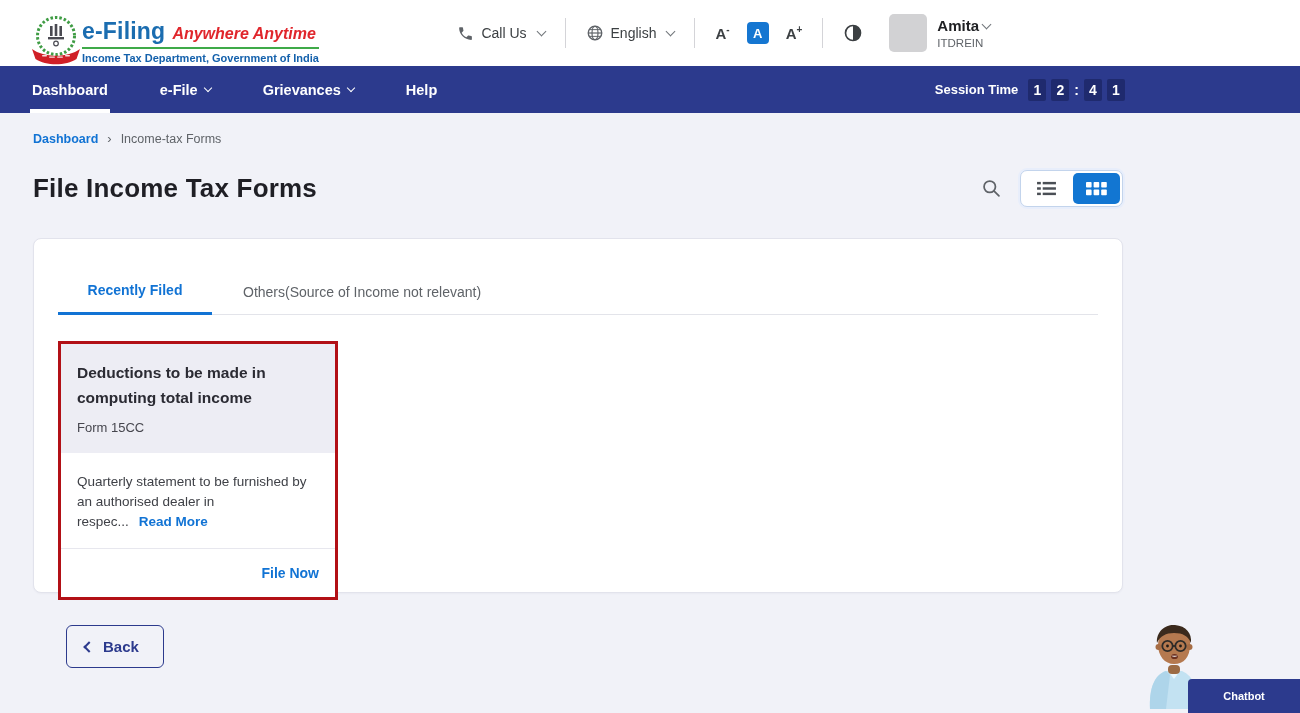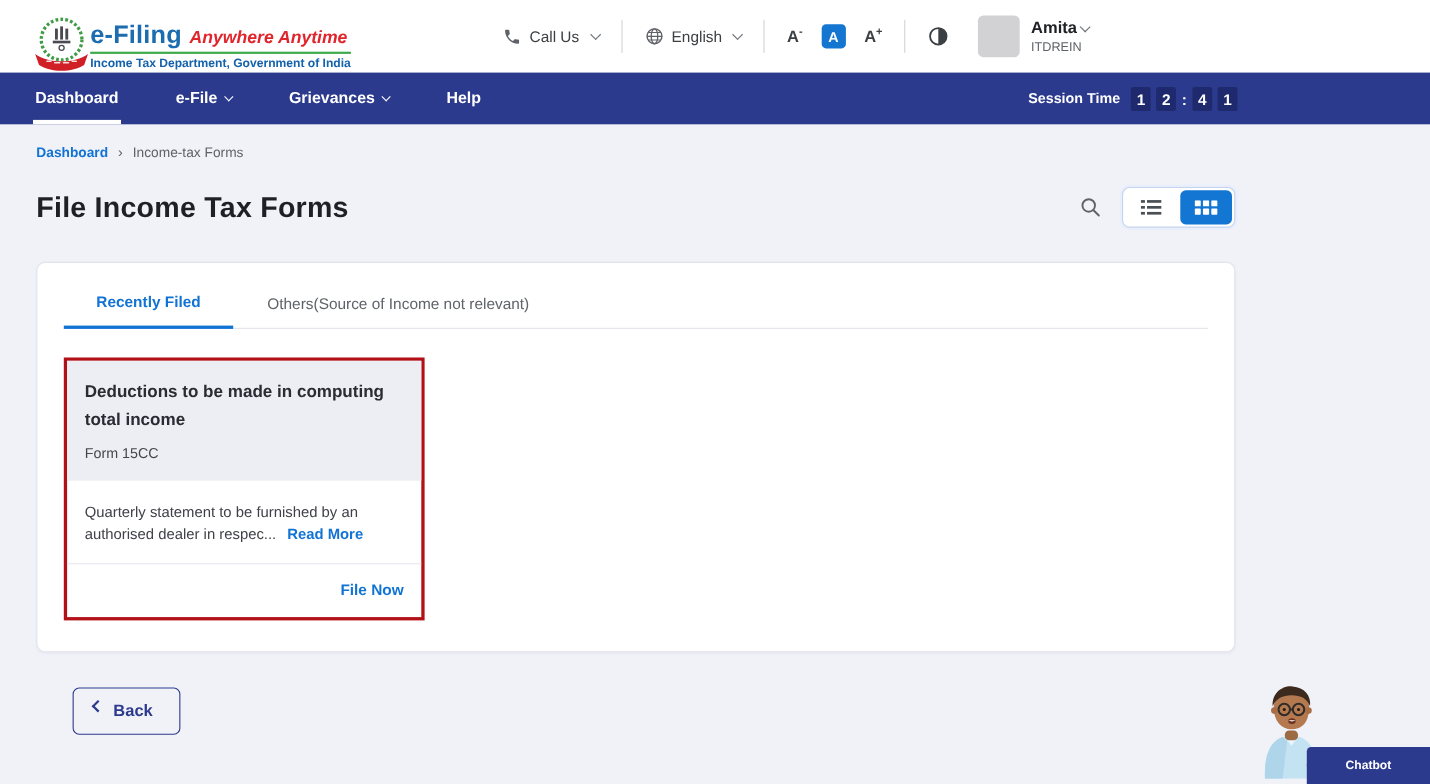--- a/index.html
+++ b/index.html
@@ -95,48 +95,48 @@
     display: flex; align-items: center; justify-content: center; cursor: pointer;
   }
   .toggle-btn.list { background: #ffffff; }
   .toggle-btn.grid { background: #1276d2; }
 
   
   .panel {
     margin-top: 31px; width: 1090px; height: 355px;
     background: #ffffff; border: 1px solid #e2e3ec; border-radius: 8px;
     box-shadow: 0 1px 2px rgba(40,45,90,.04);
-    padding: 0 24px;
+    padding: 16px 24px;
   }
   .tabs { display: flex; align-items: flex-end; padding-top: 27px; border-bottom: 1px solid #e3e4ea; }
   .tab { font-size: 14px; padding-bottom: 14px; cursor: pointer; }
   .tab.active {
     color: #1173d4; font-weight: 700; width: 154px; text-align: center;
     border-bottom: 3px solid #1173d4; margin-bottom: -1px;
   }
   .tab.inactive { color: #5f6368; margin-left: 31px; }
 
   
   .card {
-    margin-top: 26px; width: 328px;
+    margin-top: 26px; width: 280px;
     background: #ffffff; border: 3px solid #b21016;
   }
   .card-header { background: #ededf4; padding: 17px 16px 18px; }
   .card-title { font-size: 15.5px; font-weight: 700; color: #2b2b33; line-height: 1.6; }
   .card-form { font-size: 13px; color: #46464e; margin-top: 9px; }
   .card-body { padding: 19px 16px 16px; border-bottom: 1px solid #e7e7ee; }
   .card-desc { font-size: 13.5px; color: #3f4147; line-height: 1.5; }
   .read-more { color: #1173d4; font-weight: 700; margin-left: 10px; cursor: pointer; white-space: nowrap; }
   .card-footer { padding: 15px 16px; text-align: right; }
   .file-now { color: #1173d4; font-weight: 700; font-size: 14px; cursor: pointer; }
 
   
   .back-btn {
     margin: 32px 0 0 33px;
-    display: inline-flex; align-items: flex-start; gap: 10px;
+    display: inline-flex; align-items: center; gap: 10px;
     padding: 12px 24px 12px 18px;
     border: 1.5px solid #2c3a8d; border-radius: 6px;
     color: #2c3a8d; font-size: 15px; font-weight: 700;
     background: transparent; cursor: pointer;
   }
   .chev-left {
     display: inline-block; width: 8px; height: 8px;
     border-left: 2.4px solid #2c3a8d; border-bottom: 2.4px solid #2c3a8d;
     transform: rotate(45deg);
   }

